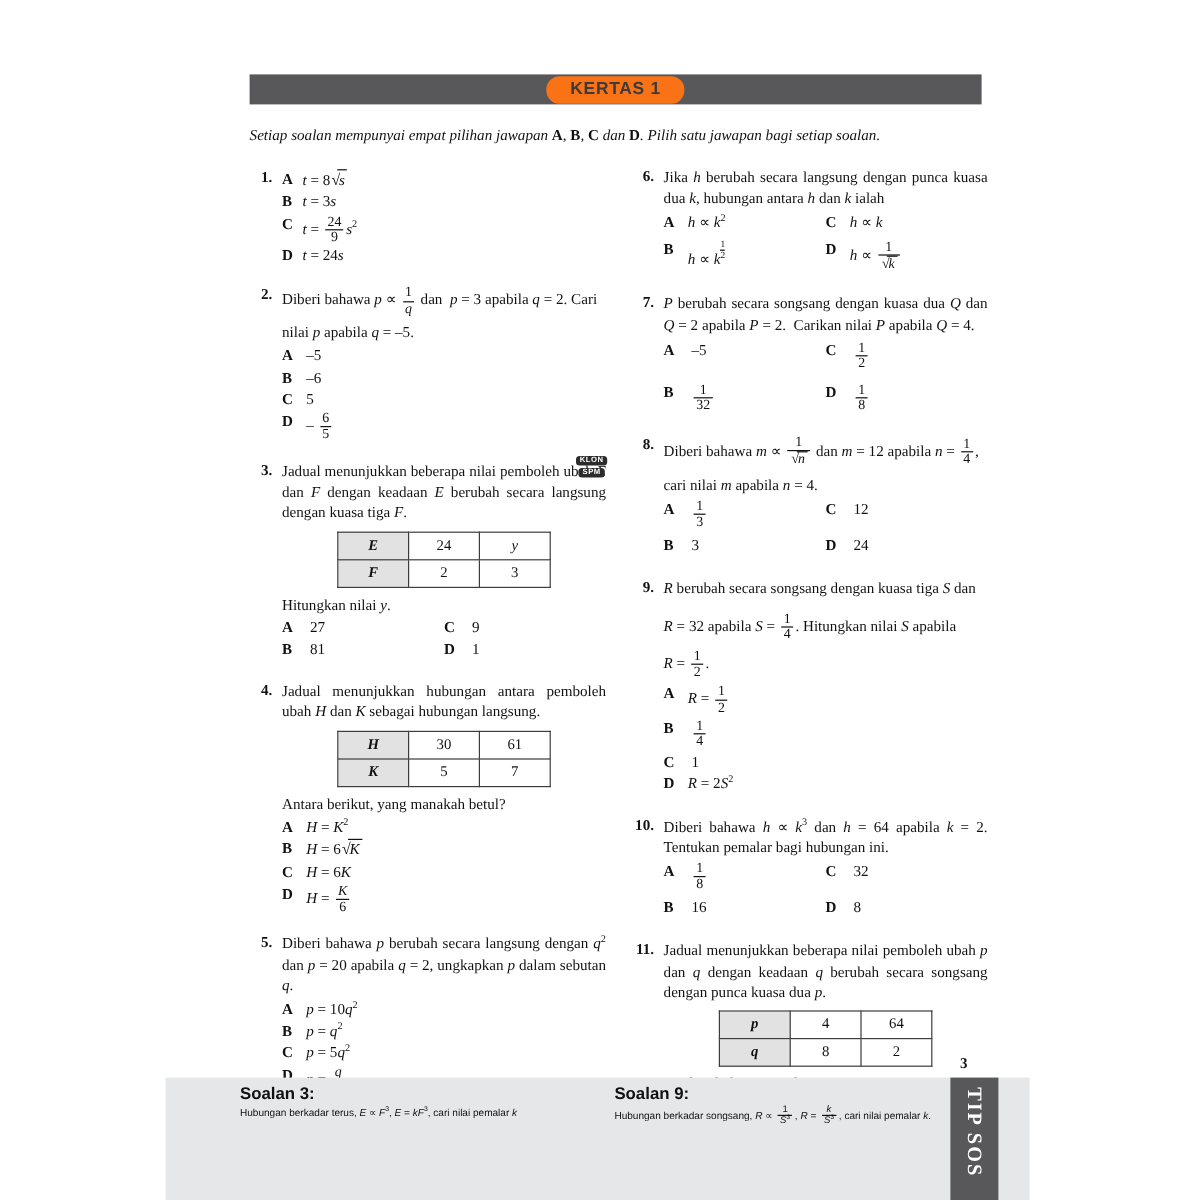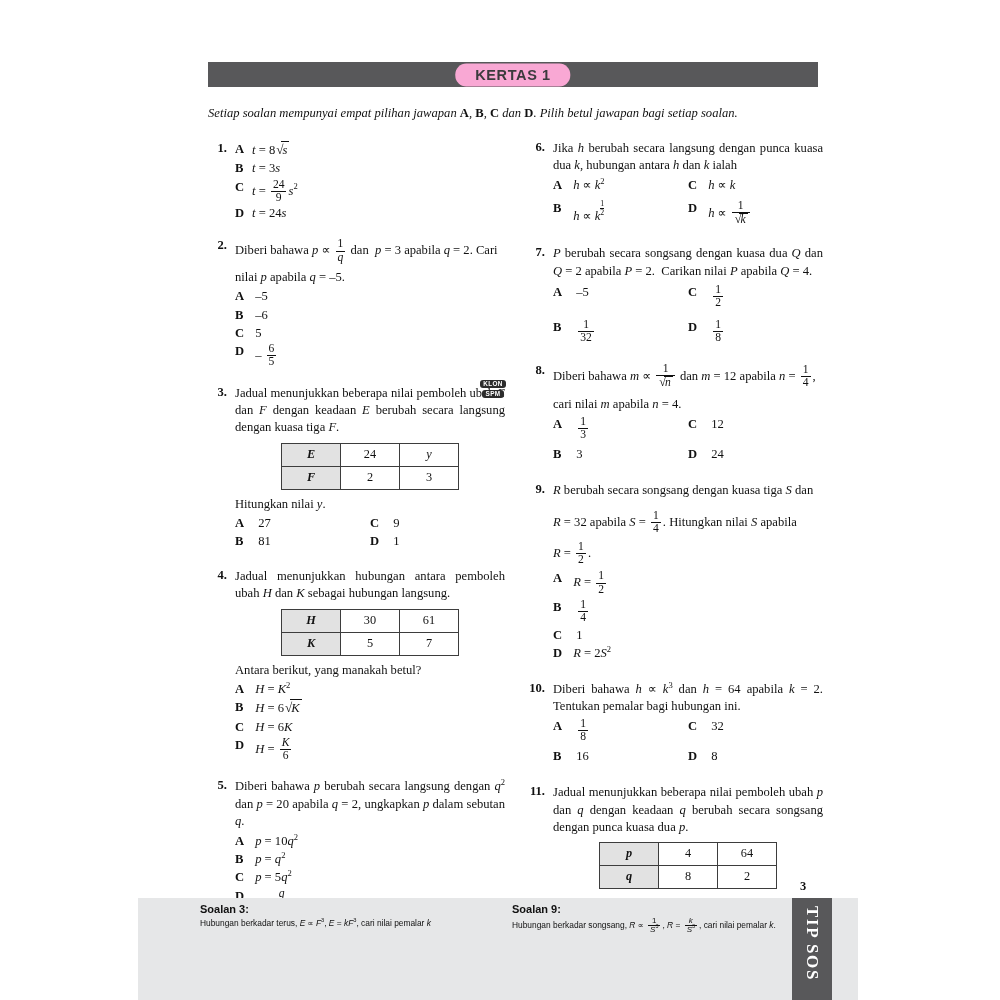--- a/index.html
+++ b/index.html
@@ -13,21 +13,21 @@
   }
   .page { position:absolute; left:0; top:0; width:1000px; height:1000px; }
 
   
   .banner {
     position:absolute; left:208px; top:62px; width:610px; height:25px;
     background:#58585a;
   }
   .banner-pill {
     position:absolute; left:50%; top:50%; transform:translate(-50%,-50%);
-    background:#f9a8d4; color:#3b3b3d;
+    background:#f97316; color:#3b3b3d;
     font-family:"Liberation Sans", sans-serif;
     font-weight:bold; font-size:14.5px; letter-spacing:.6px;
     padding:3px 20px 4px 20px; border-radius:11px;
     white-space:nowrap;
   }
 
   .instruction {
     position:absolute; left:208px; top:105px; width:620px;
     font-style:italic; font-size:12.6px; line-height:1.3;
   }
@@ -119,38 +119,38 @@
     writing-mode:vertical-rl;
     color:#ffffff; font-family:"Liberation Serif", serif;
     font-size:17px; letter-spacing:1.6px; font-weight:600;
     white-space:nowrap;
   }
   .pageno {
     position:absolute; left:800px; top:879px;
     font-weight:bold; font-size:12.5px;
   }
   .tipblk { position:absolute; font-family:"Liberation Sans", sans-serif; }
-  .tipblk .t { font-size:11px; font-weight:bold; margin-bottom:2px; }
+  .tipblk .t { font-size:14px; font-weight:bold; margin-bottom:2px; }
   .tipblk .d { font-size:8.4px; line-height:1.45; }
   .tipblk .frac { vertical-align:-0.5em; }
   .tipblk .frac .num, .tipblk .frac .den { font-size:.95em; }
   #tip-1 { left:200px; top:903px; width:290px; }
   #tip-2 { left:512px; top:903px; width:300px; }
 </style>
 </head>
 <body>
 
 <div class="page">
 
   <div class="banner">
     <div class="banner-pill">KERTAS 1</div>
   </div>
 
   <div class="instruction">
-    <span>Setiap soalan mempunyai empat pilihan jawapan </span><b>A</b><span>, </span><b>B</b><span>, </span><b>C</b><span> dan </span><b>D</b><span>. Pilih betul jawapan bagi setiap soalan.</span>
+    <span>Setiap soalan mempunyai empat pilihan jawapan </span><b>A</b><span>, </span><b>B</b><span>, </span><b>C</b><span> dan </span><b>D</b><span>. Pilih satu jawapan bagi setiap soalan.</span>
   </div>
 
   <div class="col col-left">
 
     <div class="q">
       <div class="q-num">1.</div>
       <div class="q-body justify">
         <div class="opts">
           <div class="opt">
               <span class="opt-let">A</span>

